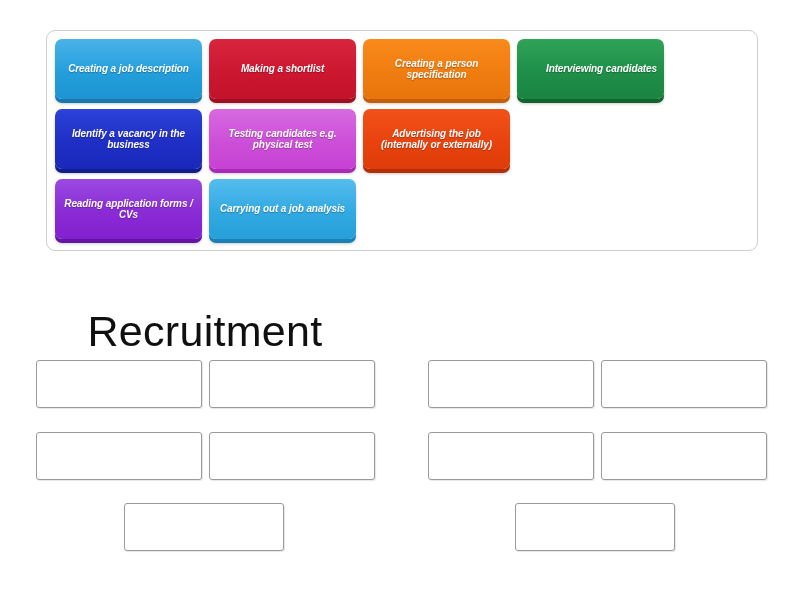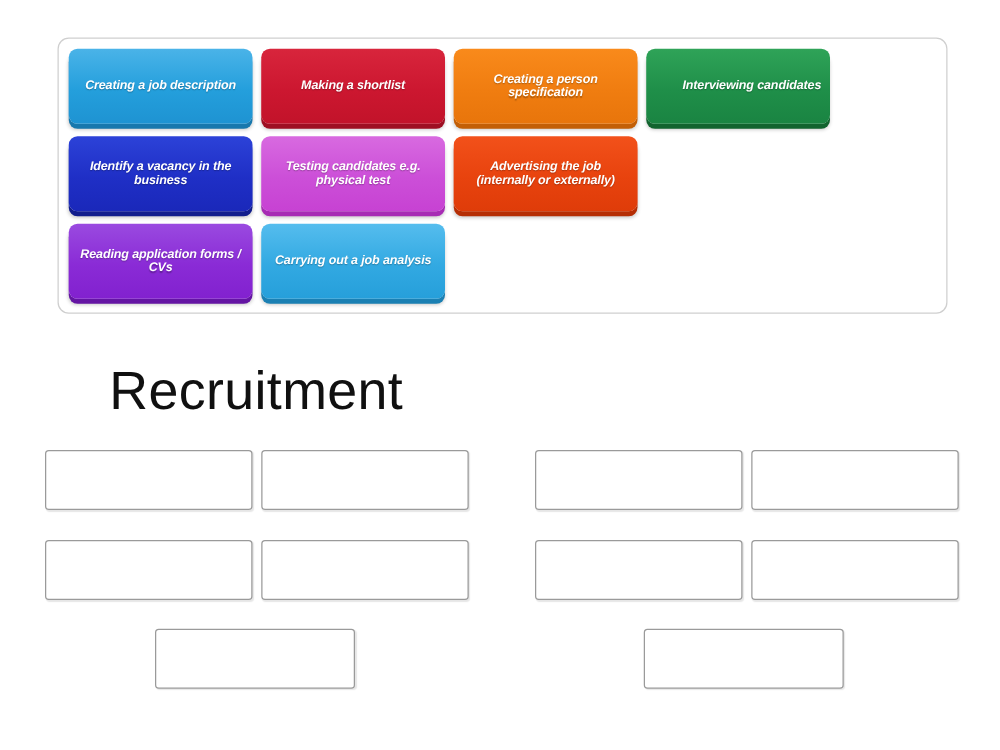--- a/index.html
+++ b/index.html
@@ -86,21 +86,21 @@
   .c-magenta   { background: linear-gradient(180deg,#d86ae0 0%,#cc4fd8 55%,#c742d3 100%); box-shadow: 0 4px 0 0 #a72bb4, 0 5px 3px rgba(0,0,0,0.20); }
   .c-navy      { background: linear-gradient(180deg,#2c42d8 0%,#1f2fc6 55%,#1a28ba 100%); box-shadow: 0 4px 0 0 #111d8c, 0 5px 3px rgba(0,0,0,0.20); }
   .c-teal      { background: linear-gradient(180deg,#49c79a 0%,#34b886 55%,#2db07e 100%); box-shadow: 0 4px 0 0 #22885f, 0 5px 3px rgba(0,0,0,0.20); }
   .c-orangered { background: linear-gradient(180deg,#f2511a 0%,#e8430e 55%,#df3c09 100%); box-shadow: 0 4px 0 0 #b52e05, 0 5px 3px rgba(0,0,0,0.20); }
   .c-violet    { background: linear-gradient(180deg,#9a4ae0 0%,#8a2bd6 55%,#8221cf 100%); box-shadow: 0 4px 0 0 #6415a3, 0 5px 3px rgba(0,0,0,0.20); }
   .c-skyblue   { background: linear-gradient(180deg,#55bdee 0%,#32a9e2 55%,#269fda 100%); box-shadow: 0 4px 0 0 #1b80b3, 0 5px 3px rgba(0,0,0,0.20); }
 
   
   .heading {
     position: absolute;
-    top: 292px;
+    top: 310px;
     font-size: 43px;
     font-weight: normal;
     color: #101010;
     text-align: center;
     letter-spacing: 0.3px;
     line-height: 1;
     user-select: none;
   }
   #heading-recruitment { left: 35px;  width: 340px; }
   #heading-selection   { left: 415px; width: 340px; }

